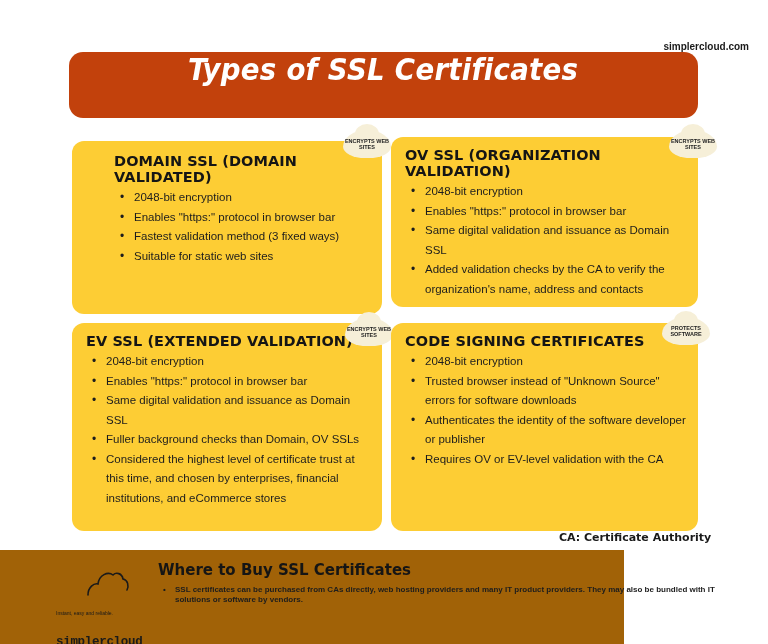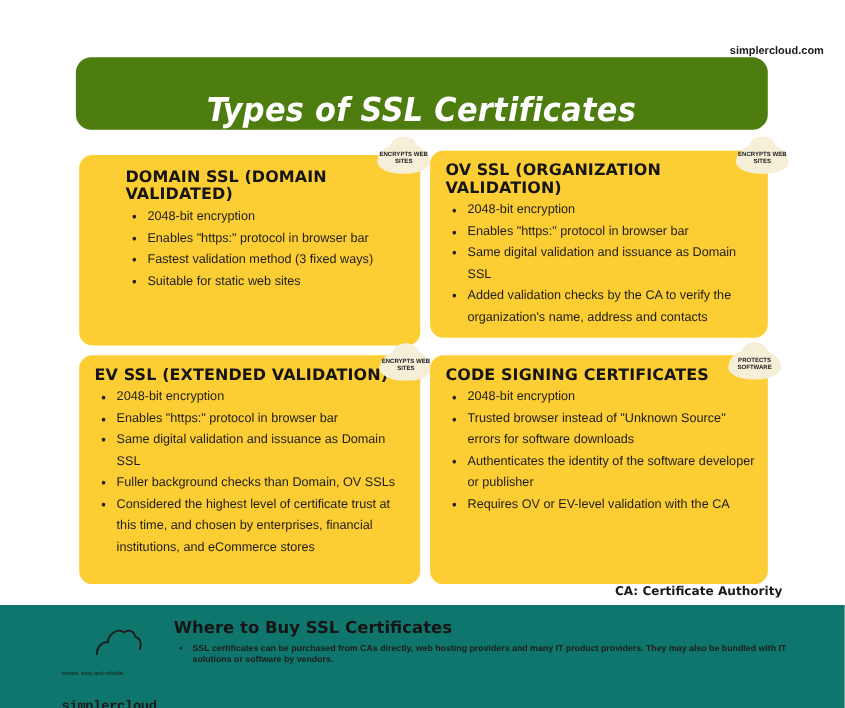--- a/index.html
+++ b/index.html
@@ -1,21 +1,21 @@
 <!DOCTYPE html>
 <html><head>
 <meta charset="utf-8">
 <style>
   * { margin:0; padding:0; box-sizing:border-box; }
   html, body { width:768px; height:644px; background:#ffffff; overflow:hidden; }
   body { position:relative; font-family:"Liberation Sans", "DejaVu Sans", sans-serif; color:#1a1a1a; }
 
   .site-url { position:absolute; top:9px; right:19px; font-size:10px; font-weight:bold; color:#1a1a1a;margin-top:32px; }
 
-  .title-bar { position:absolute; left:69px; top:52px; width:629px; height:66px; background:#4d7c0f; border-radius:14px; display:flex; align-items:flex-end; justify-content:center; }
+  .title-bar { position:absolute; left:69px; top:52px; width:629px; height:66px; background:#c2410c; border-radius:14px; display:flex; align-items:flex-start; justify-content:center; }
   .title-bar h1 { color:#ffffff; font-size:30px; font-style:italic; font-weight:bold; letter-spacing:0.3px; font-family:"DejaVu Sans", sans-serif; transform:scaleX(0.92); }
 
   .card { position:absolute; background:#fdcd34; border-radius:12px; padding:10px 12px 0 14px; }
   .card h2 { font-size:14.5px; font-weight:bold; color:#151515; margin-bottom:3px; font-family:"DejaVu Sans", sans-serif; letter-spacing:0.1px; }
   .card ul { list-style:none; padding-left:6px; }
   .card li { position:relative; padding-left:14px; font-size:11.5px; line-height:19.5px; color:#1d1d1d; }
   .card li::before { content:"\2022"; position:absolute; left:0; top:0; font-size:12px; color:#1d1d1d; }
 
   #card-domain { left:72px; top:141px; width:310px; height:173px;padding-left:42px; }
   #card-ov { left:391px; top:137px; width:307px; height:170px; }
@@ -27,21 +27,21 @@
   .badge { position:absolute; width:48px; height:28px; background:#f6efd8; border-radius:50% 50% 46% 46% / 60% 60% 40% 40%; display:flex; align-items:center; justify-content:center; text-align:center; font-size:5.5px; font-weight:bold; line-height:6.5px; color:#222; }
   .badge::before { content:""; position:absolute; width:24px; height:20px; background:#f6efd8; border-radius:50%; top:-6px; left:12px; }
   .badge span { position:relative; display:block; width:100%; }
   #badge-domain { left:343px; top:130px; }
   #badge-ov { left:669px; top:130px; }
   #badge-ev { left:345px; top:318px; }
   #badge-code { left:662px; top:317px; }
 
   .ca-note { position:absolute; left:559px; top:531px; font-size:11px; font-weight:bold; color:#1a1a1a; font-family:"DejaVu Sans", sans-serif; }
 
-  .footer { position:absolute; left:0; top:550px; width:768px; height:94px; background:#0f766e; }
+  .footer { position:absolute; left:0; top:550px; width:624px; height:94px; background:#a16207; }
   .footer h3 { position:absolute; left:158px; top:11px; font-size:15px; font-weight:bold; color:#151515; font-family:"DejaVu Sans", sans-serif; }
   .footer ul { position:absolute; left:163px; top:35px; width:570px; list-style:none; }
   .footer li { position:relative; padding-left:12px; font-size:8px; font-weight:bold; line-height:10px; color:#1d1d1d; margin-bottom:7px; }
   .footer li::before { content:"\2022"; position:absolute; left:0; top:0; }
 
   .logo { position:absolute; left:56px; top:570px; width:80px; height:50px; }
   .logo svg { position:absolute; left:30px; top:0; }
   .logo .brand { position:absolute; left:0; top:23px; font-size:12.5px; font-weight:bold; color:#1a1a1a; font-family:Liberation Mono, monospace; letter-spacing:-0.3px;margin-top:42px; }
   .logo .tagline { position:absolute; left:0; top:40px; font-size:5px; color:#1a1a1a; white-space:nowrap; }
 </style>

